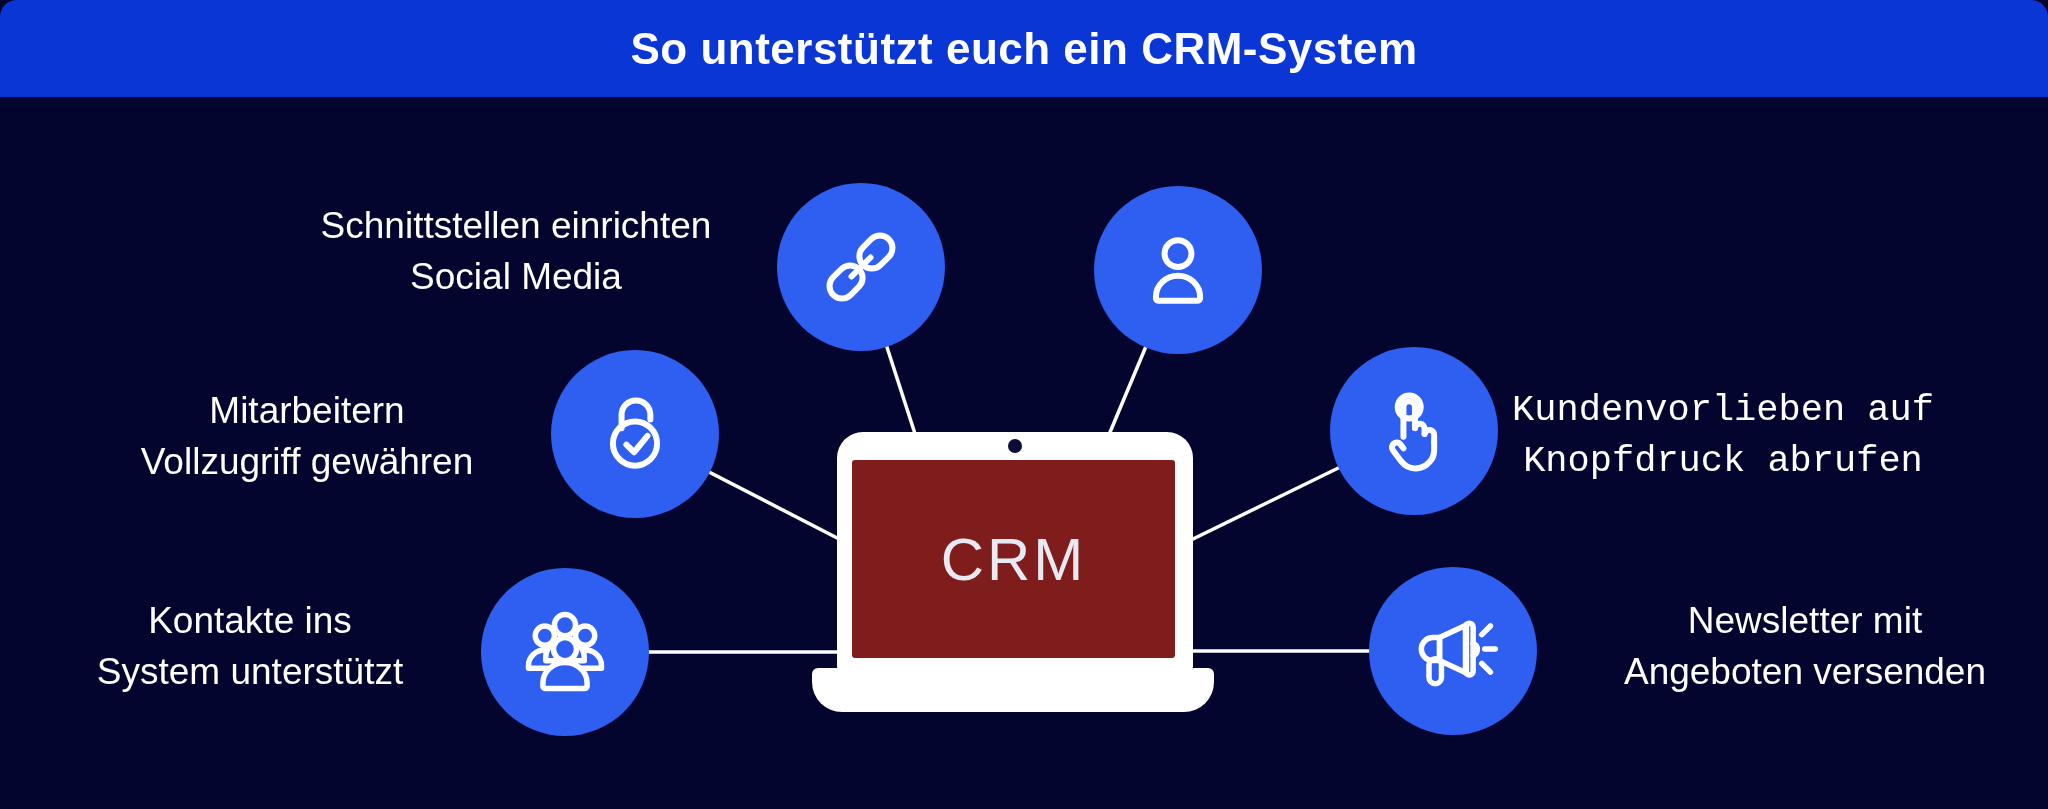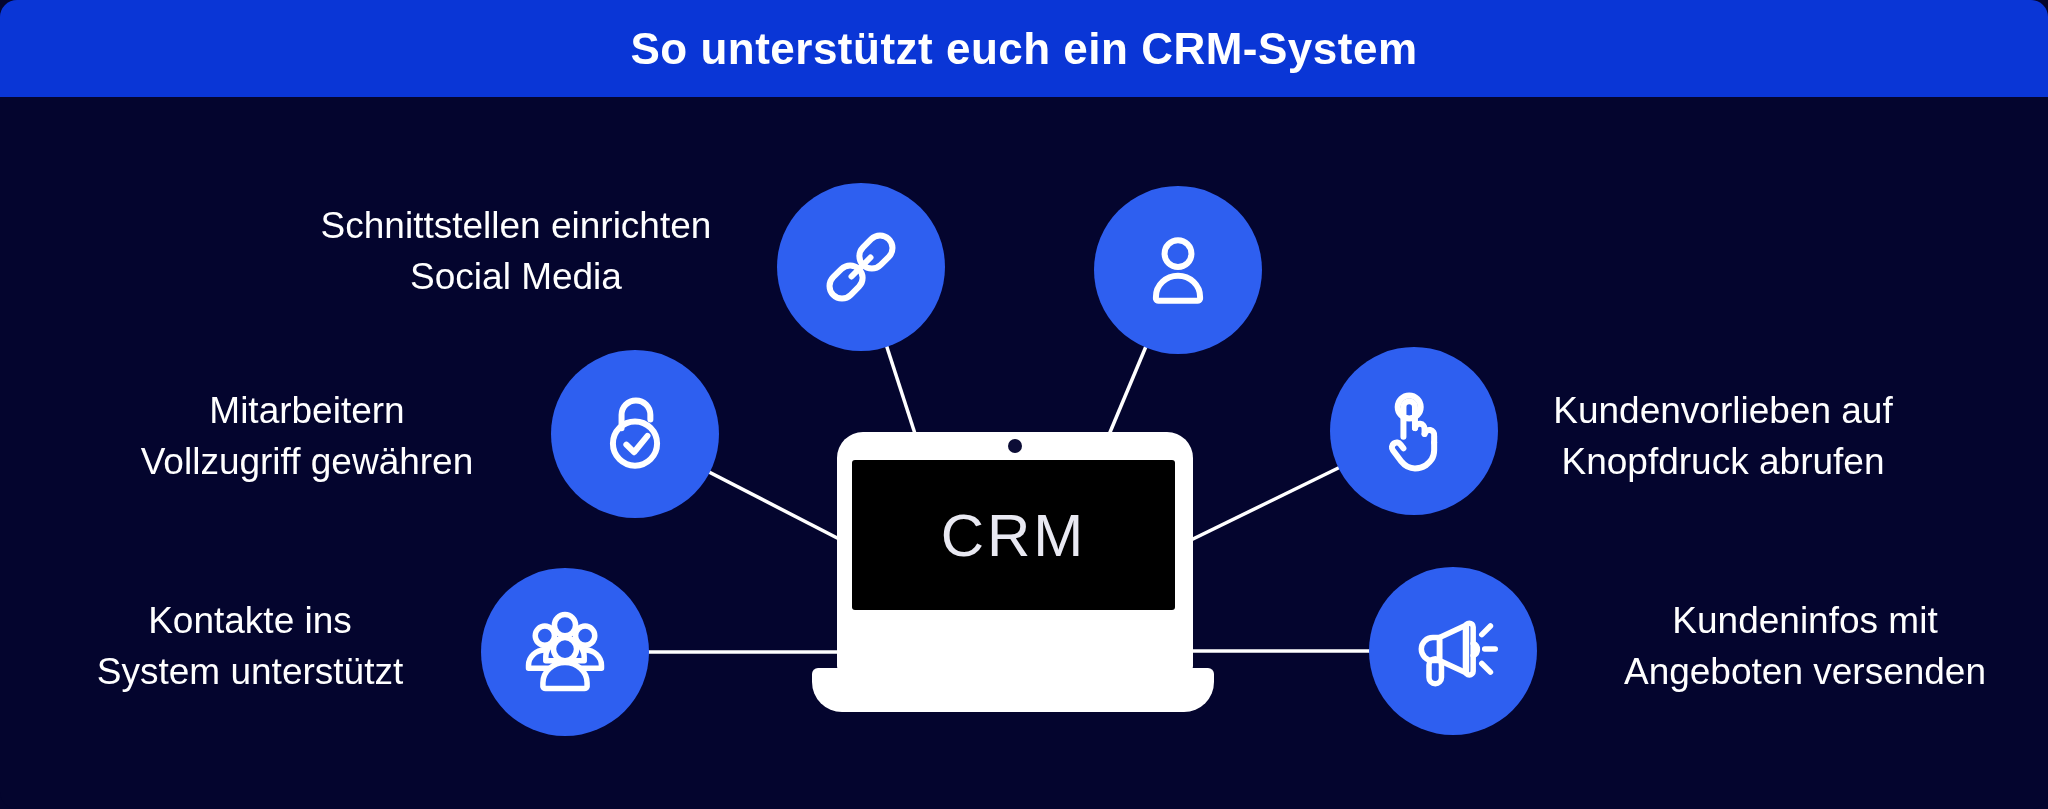--- a/index.html
+++ b/index.html
@@ -37,31 +37,31 @@
   .b-megaphone{left:1369px;top:567px;}
   
   .label{
     position:absolute;z-index:2;transform:translate(-50%,-50%);
     text-align:center;font-size:37px;line-height:51px;font-weight:500;
     white-space:nowrap;color:#ffffff;
   }
   .l-social{left:516px;top:251px;}
   .l-customer{left:1527px;top:251px;}
   .l-access{left:307px;top:436px;}
-  .l-preferences{left:1723px;top:436px;}
+  .l-preferences{left:1723px;top:436px;font-family:Liberation Mono, monospace;}
   .l-contacts{left:250px;top:646px;}
   .l-newsletter{left:1805px;top:646px;}
   
   .laptop-body{
     position:absolute;left:837px;top:432px;width:356px;height:238px;
     background:#ffffff;border-radius:26px 26px 4px 4px;z-index:3;
   }
   .laptop-screen{
-    position:absolute;left:15px;top:28px;width:323px;height:150px;
-    background:#000000;border-radius:3px;
+    position:absolute;left:15px;top:28px;width:323px;height:198px;
+    background:#7f1d1d;border-radius:3px;
     display:flex;align-items:center;justify-content:center;
   }
   .crm-text{
     font-size:60px;font-weight:500;letter-spacing:3px;color:#e9e9f2;
   }
   .webcam{
     position:absolute;left:171px;top:7px;width:14px;height:14px;border-radius:50%;
     background:#0c0d36;
   }
   .laptop-base{
@@ -158,21 +158,21 @@
   </div>
   <div class="label l-preferences">
     <div>Kundenvorlieben auf</div>
     <div>Knopfdruck abrufen</div>
   </div>
   <div class="label l-contacts">
     <div>Kontakte ins</div>
     <div>System unterstützt</div>
   </div>
   <div class="label l-newsletter">
-    <div>Kundeninfos mit</div>
+    <div>Newsletter mit</div>
     <div>Angeboten versenden</div>
   </div>
 
   <div class="laptop-body">
     <div class="webcam"></div>
     <div class="laptop-screen">
       <span class="crm-text">CRM</span>
     </div>
   </div>
   <div class="laptop-base"></div>

